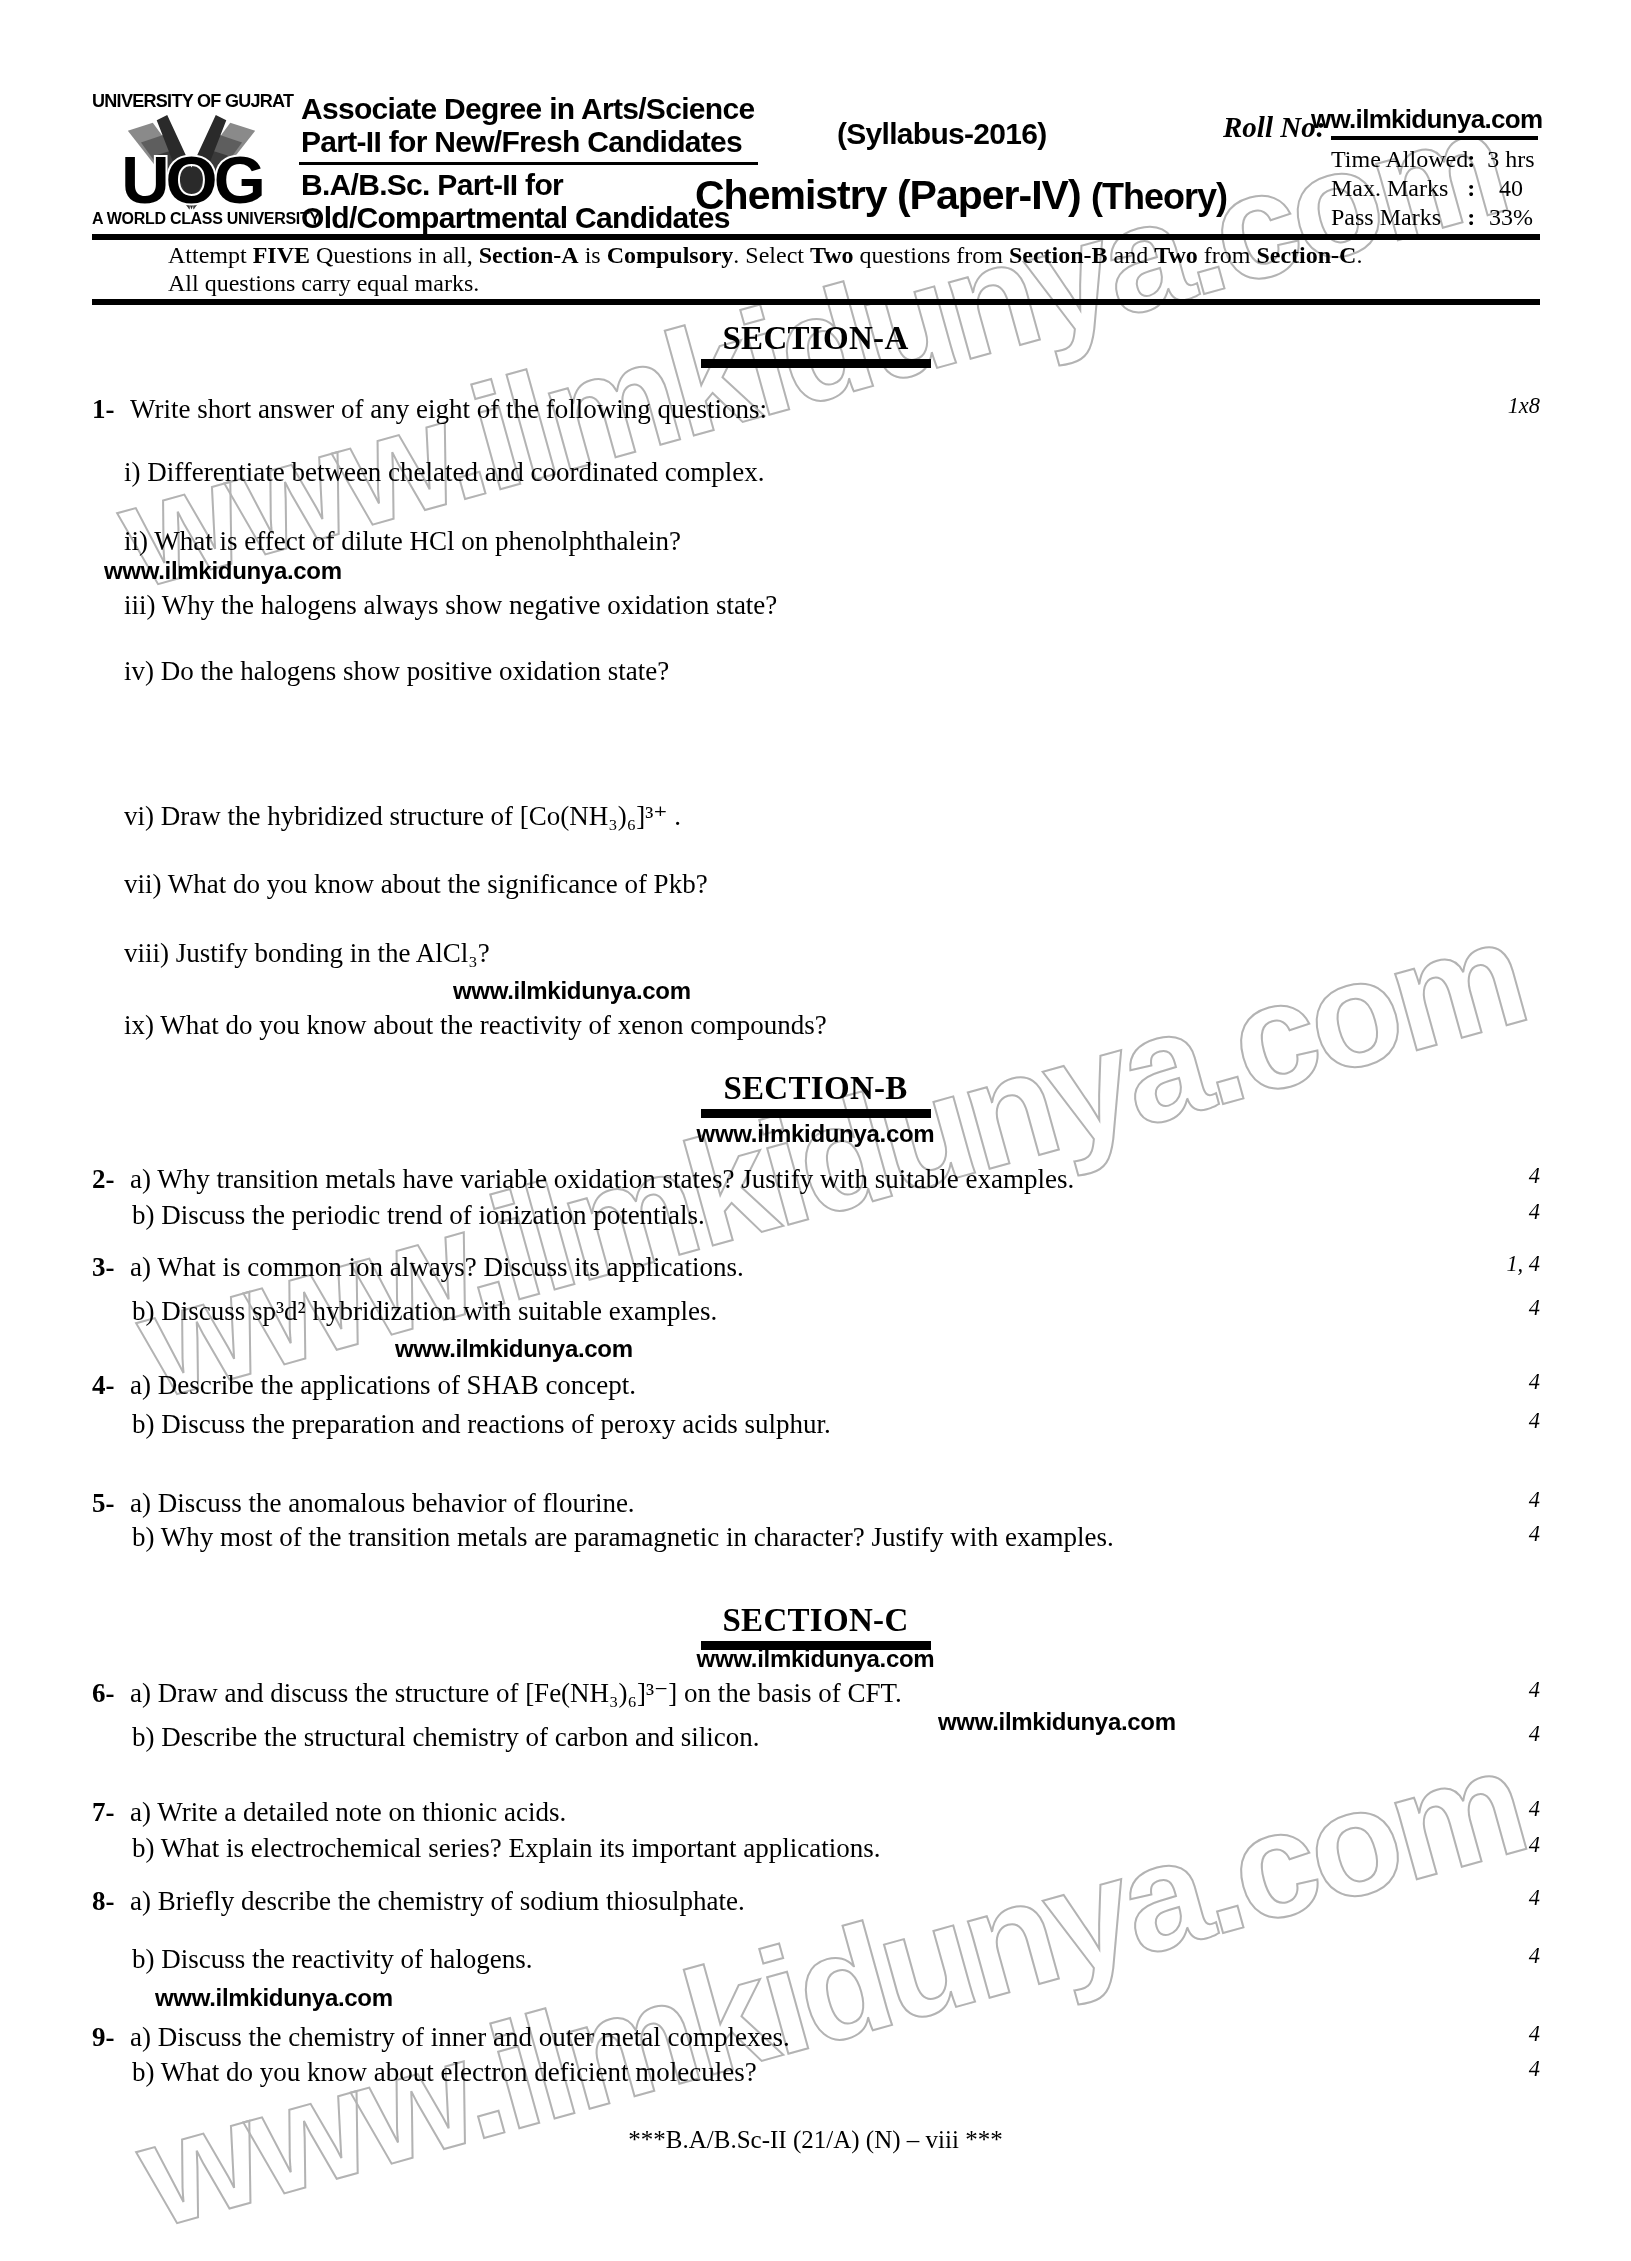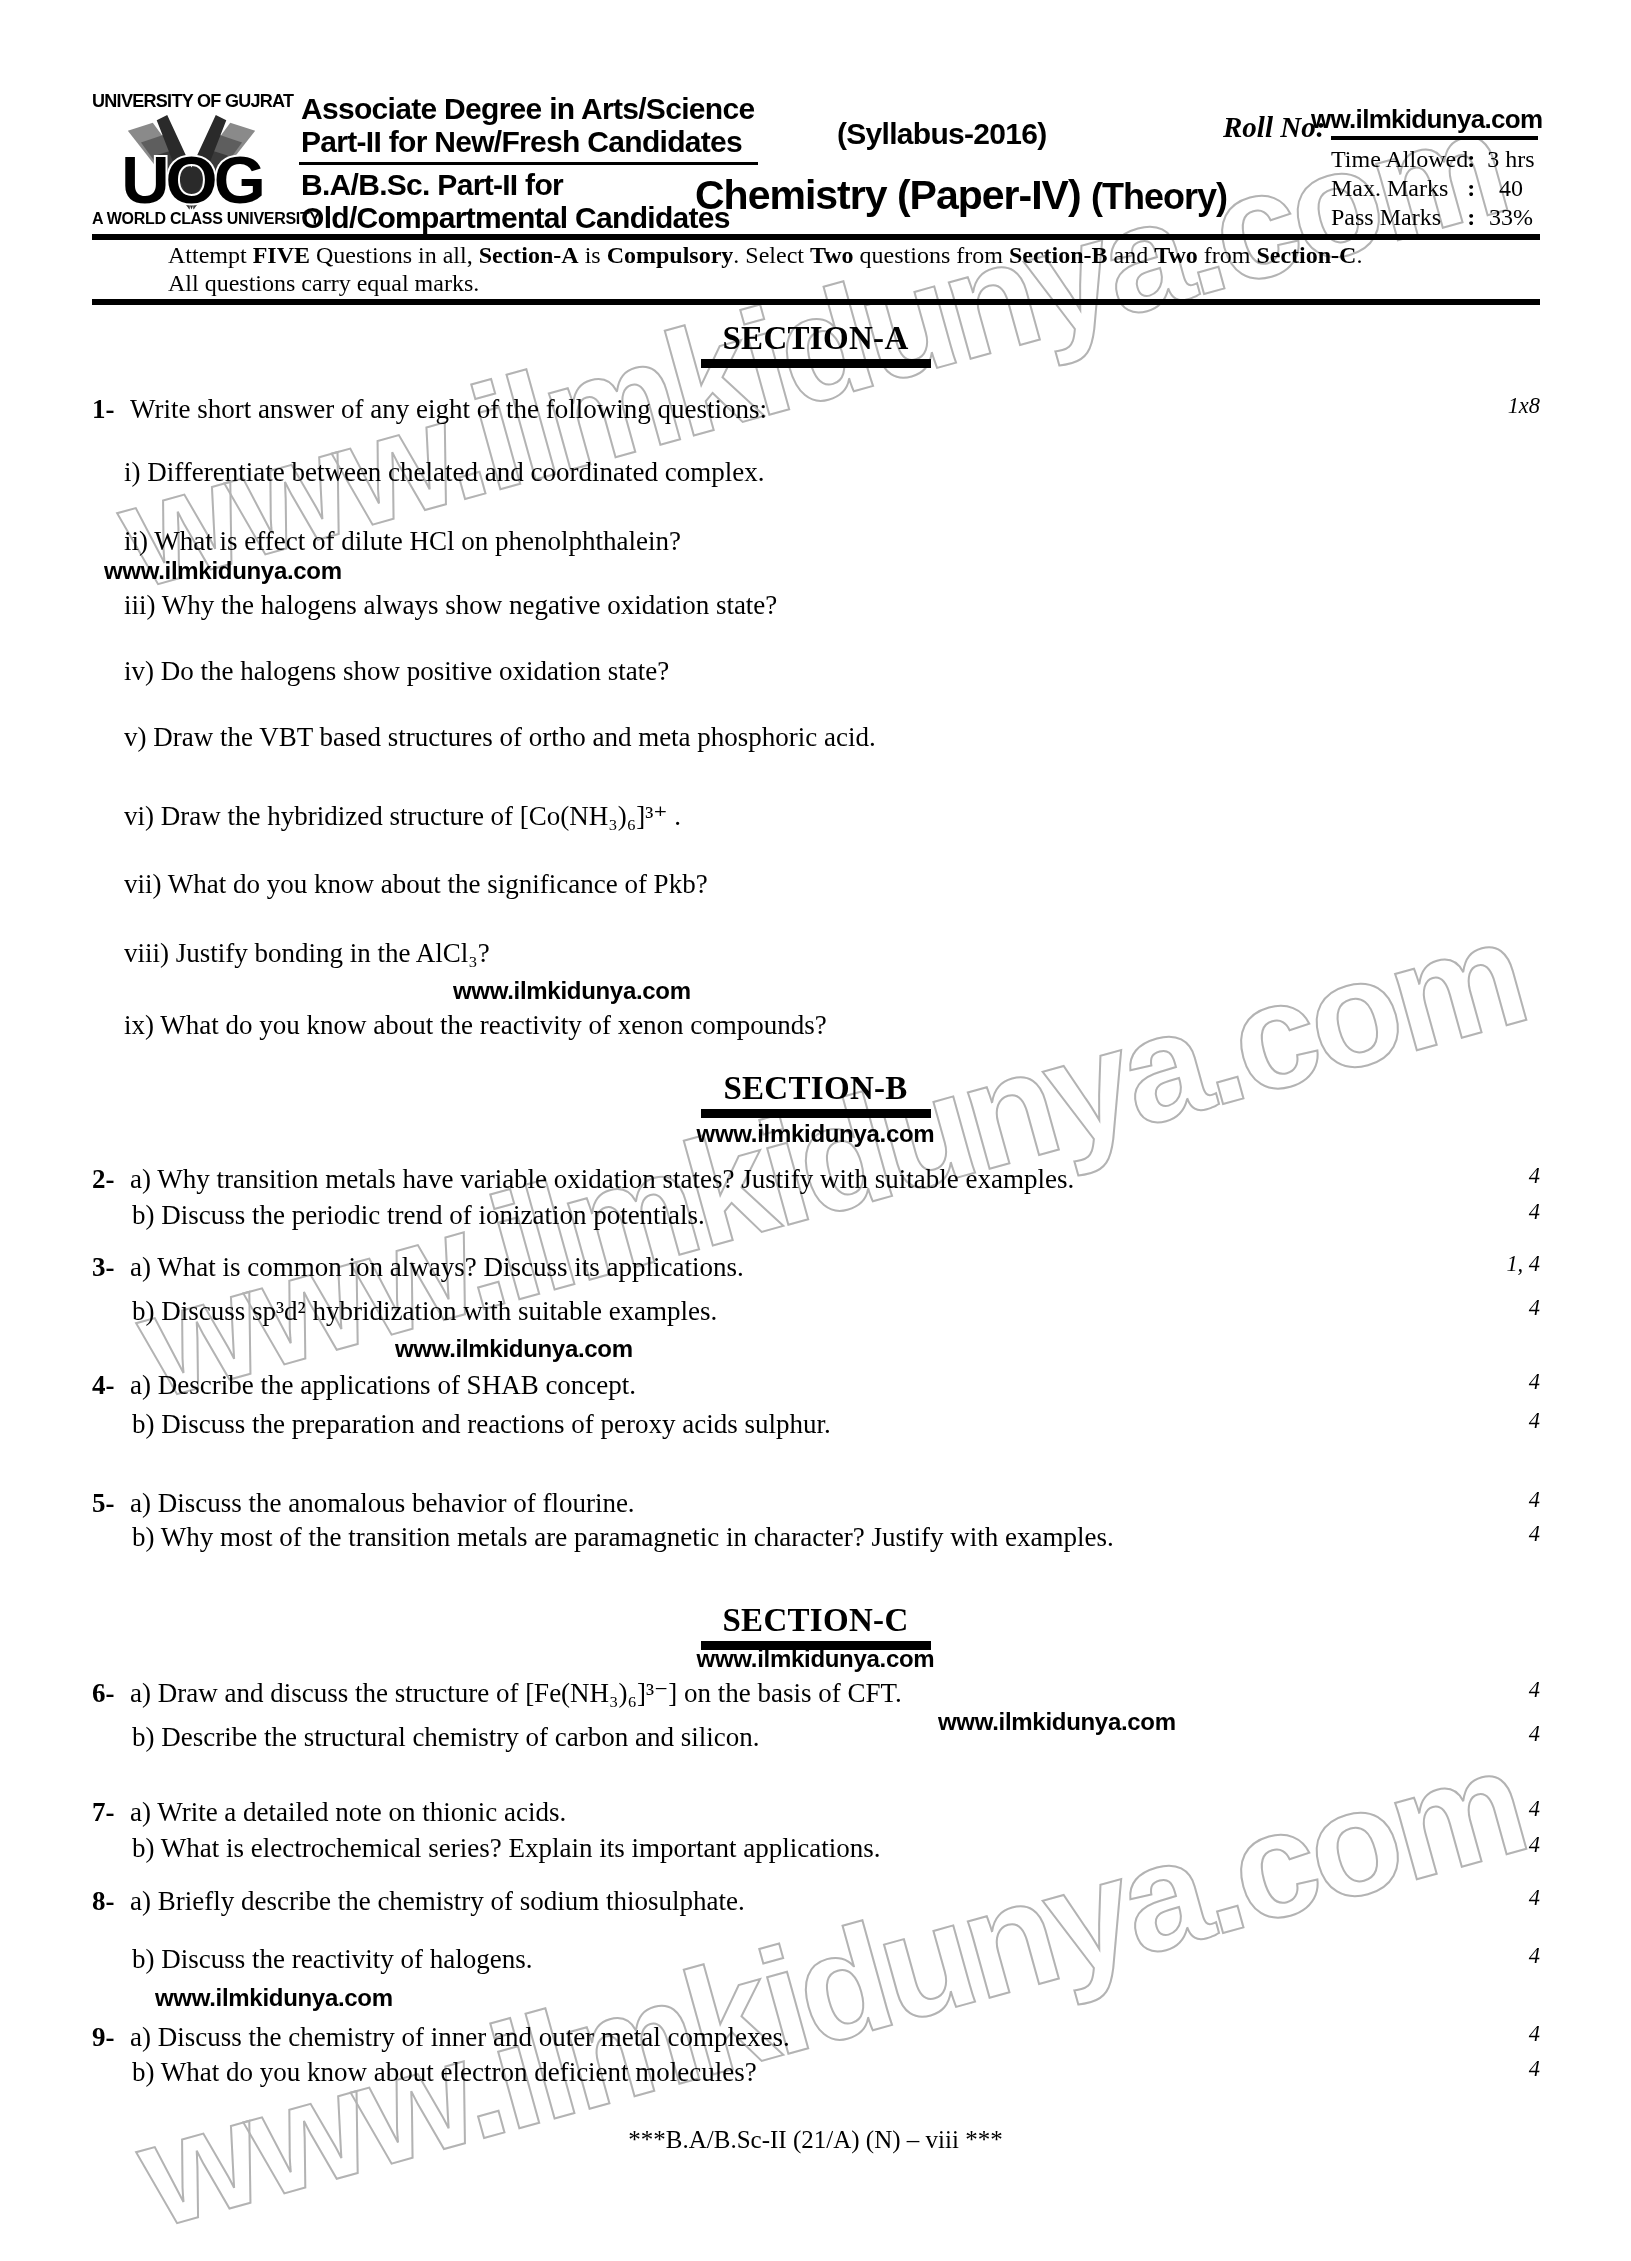--- a/index.html
+++ b/index.html
@@ -154,21 +154,20 @@
     <div class="row l1" style="top:392px;">
       <span class="num">1-</span><span>Write short answer of any eight of the following questions:</span>
       <span class="marks">1x8</span>
     </div>
 
     <div class="row l2" style="top:455px;"><span>i) Differentiate between chelated and coordinated complex.</span></div>
     <div class="row l2" style="top:524px;"><span>ii) What is effect of dilute HCl on phenolphthalein?</span></div>
     <div class="abs site" style="left:104px;top:557px;">www.ilmkidunya.com</div>
     <div class="row l2" style="top:588px;"><span>iii) Why the halogens always show negative oxidation state?</span></div>
     <div class="row l2" style="top:654px;"><span>iv) Do the halogens show positive oxidation state?</span></div>
-    <div class="row l2" style="top:720px;"><span>v) Draw the VBT based structures of ortho and meta phosphoric acid.</span></div>
     <div class="row l2" style="top:799px;"><span>vi) Draw the hybridized structure of [Co(NH₃)₆]³⁺ .</span></div>
     <div class="row l2" style="top:867px;"><span>vii) What do you know about the significance of Pkb?</span></div>
     <div class="row l2" style="top:936px;"><span>viii) Justify bonding in the AlCl₃?</span></div>
     <div class="abs site" style="left:453px;top:977px;">www.ilmkidunya.com</div>
     <div class="row l2" style="top:1008px;"><span>ix) What do you know about the reactivity of xenon compounds?</span></div>
 
     <div class="abs section-head" style="top:1070px;">
       <span class="section-title">SECTION-B</span>
       <div class="section-bar"></div>
     </div>

